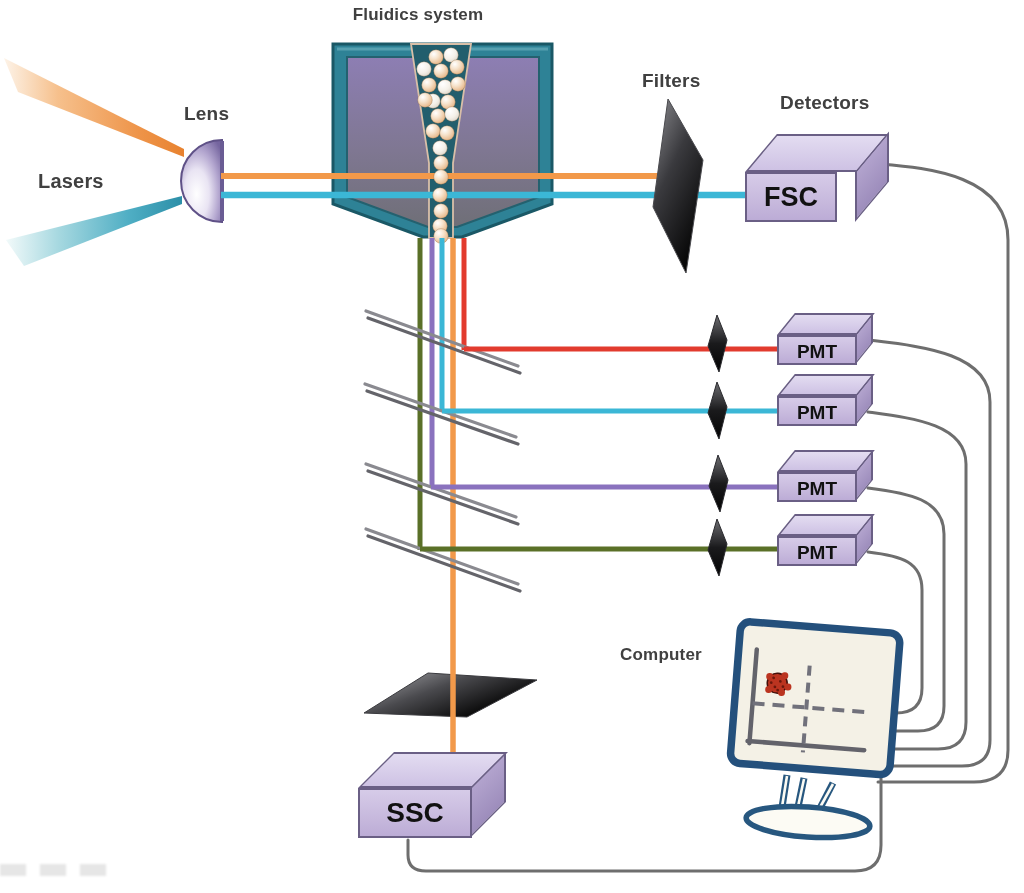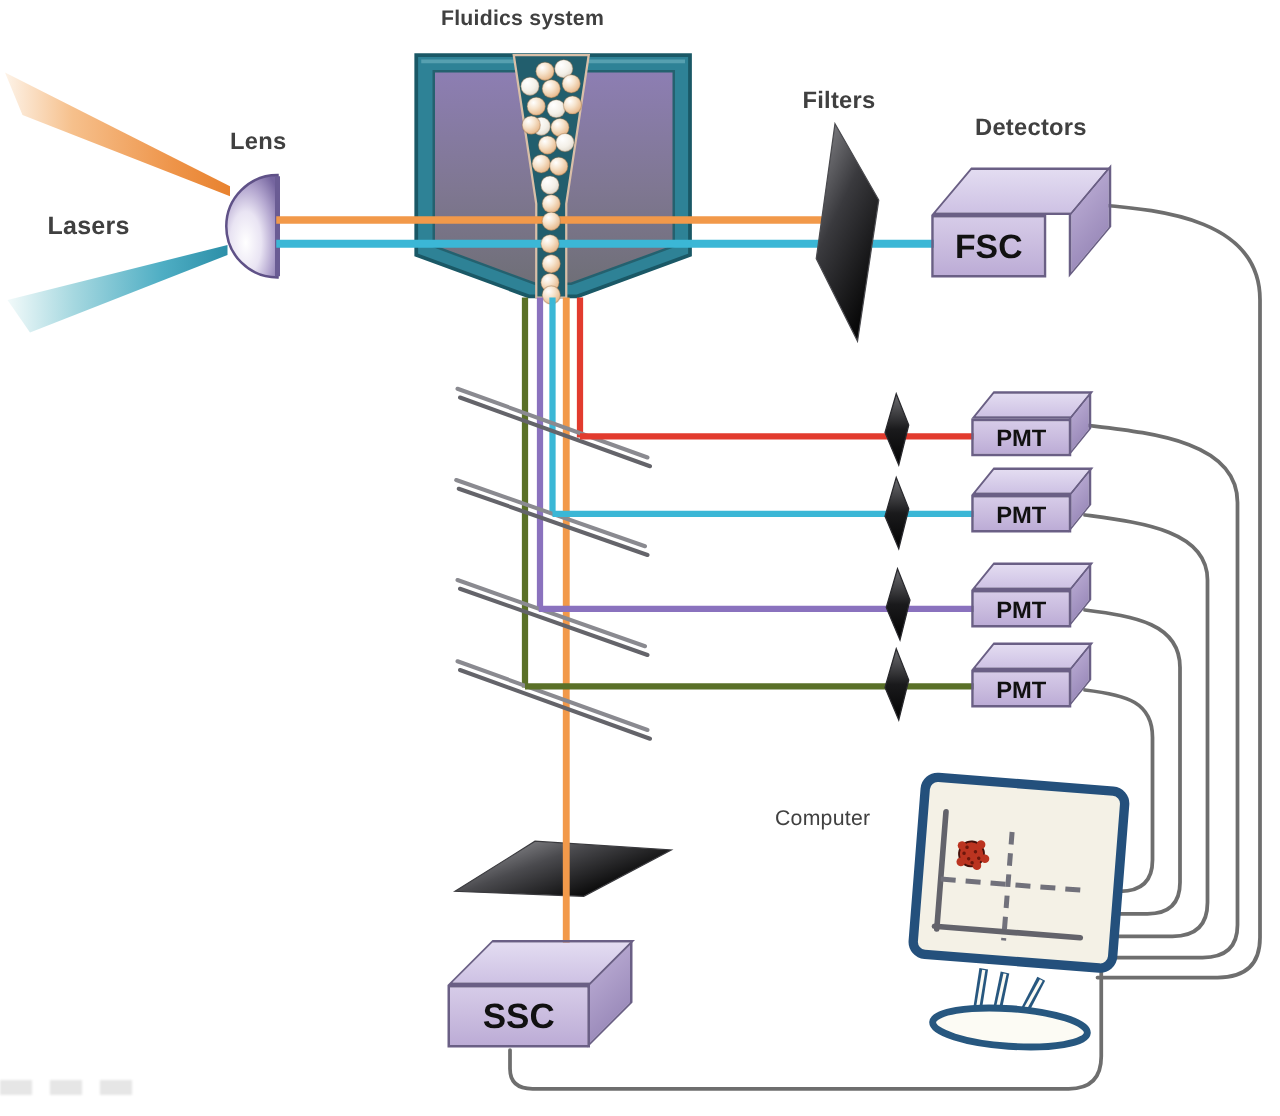--- a/index.html
+++ b/index.html
@@ -223,21 +223,21 @@
     </g>
 
     <polygon points="668,99 703,160 686,273 653,207" fill="url(#lgFilterBig)" stroke="#4A4A4E" stroke-width="1"></polygon>
   </svg>
 
   <div class="lbl" style="left:348px;top:5px;width:140px;text-align:center;font-size:17px;">Fluidics system</div>
   <div class="lbl" style="left:38px;top:170px;font-size:20px;">Lasers</div>
   <div class="lbl" style="left:184px;top:103px;font-size:19px;">Lens</div>
   <div class="lbl" style="left:642px;top:70px;font-size:19px;text-align:right;">Filters</div>
   <div class="lbl" style="left:780px;top:92px;font-size:19px;">Detectors</div>
-  <div class="lbl" style="left:620px;top:645px;font-size:17px;font-weight:400;">Computer</div>
+  <div class="lbl" style="left:620px;top:645px;font-size:17px;font-weight:700;">Computer</div>
 
   <div>
     <div class="face topf fsc-top"></div>
     <div class="face sidef fsc-side"></div>
     <div class="face front fsc-front">
       <span>FSC</span>
     </div>
   </div>
 
   <div>

